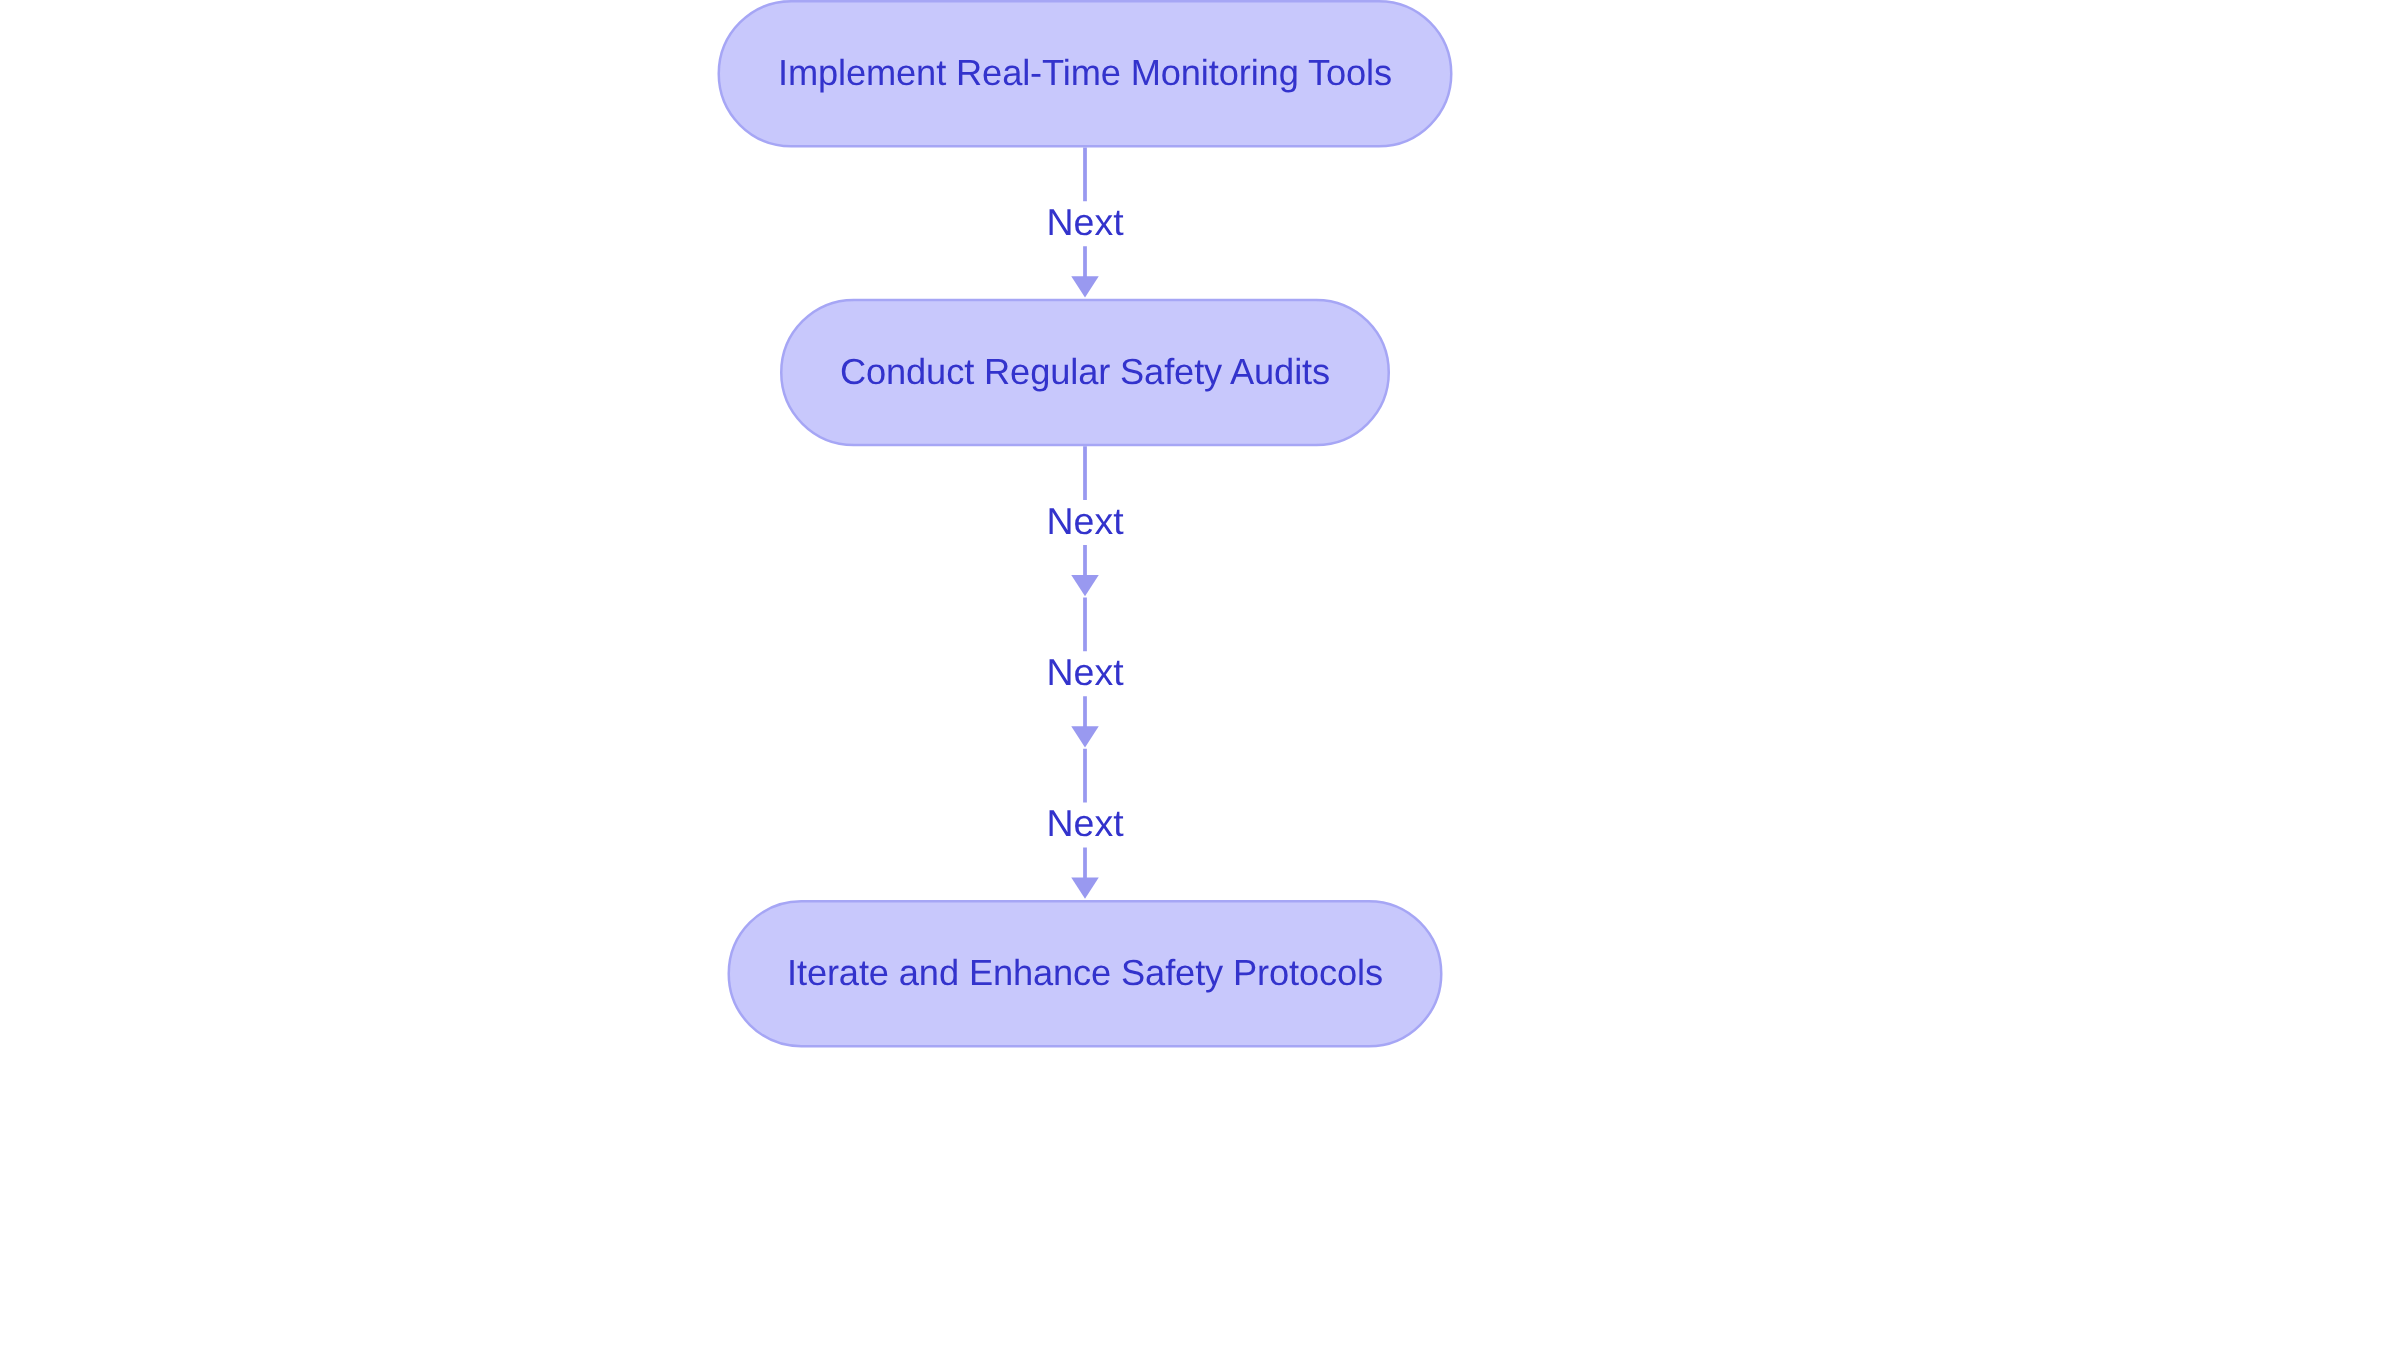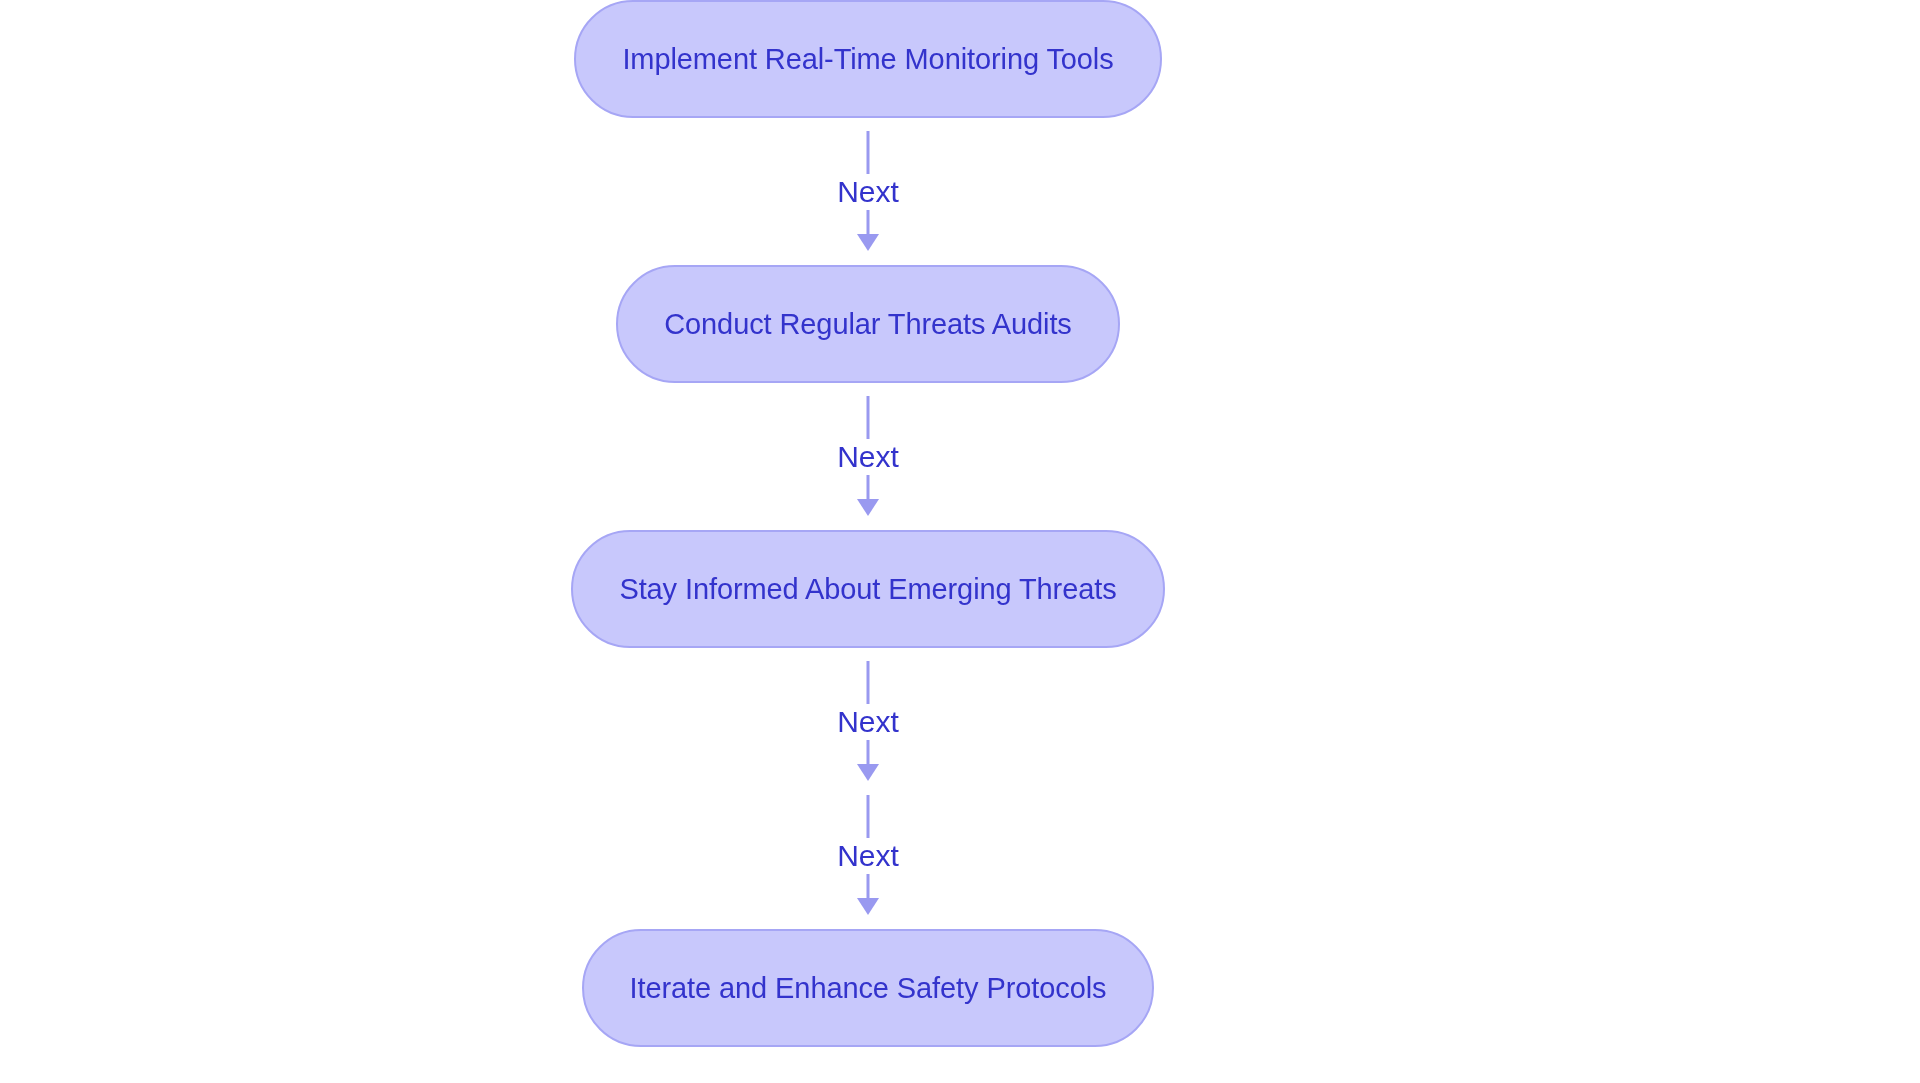--- a/index.html
+++ b/index.html
@@ -25,21 +25,20 @@
   .flow-column {
     position: absolute;
     left: 0;
     top: 0;
     width: 1736px;
     height: 1083px;
     display: flex;
     flex-direction: column;
     align-items: center;
     justify-content: flex-start;
-    gap: 13px;
   }
 
   
   .node {
     box-sizing: border-box;
     display: flex;
     align-items: center;
     justify-content: center;
     height: 118px;
     border-radius: 59px;
@@ -117,33 +116,30 @@
     </div>
 
     <div class="connector">
       <span class="line-top"></span>
       <span class="line-bottom"></span>
       <span class="arrow-head"></span>
       <span class="edge-label">Next</span>
     </div>
 
     <div class="node">
-      <span class="node-label">Conduct Regular Threats Audits</span>
+      <span class="node-label">Conduct Regular Safety Audits</span>
     </div>
 
     <div class="connector">
       <span class="line-top"></span>
       <span class="line-bottom"></span>
       <span class="arrow-head"></span>
       <span class="edge-label">Next</span>
     </div>
 
-    <div class="node">
-      <span class="node-label">Stay Informed About Emerging Threats</span>
-    </div>
 
     <div class="connector">
       <span class="line-top"></span>
       <span class="line-bottom"></span>
       <span class="arrow-head"></span>
       <span class="edge-label">Next</span>
     </div>
 
 
     <div class="connector">

